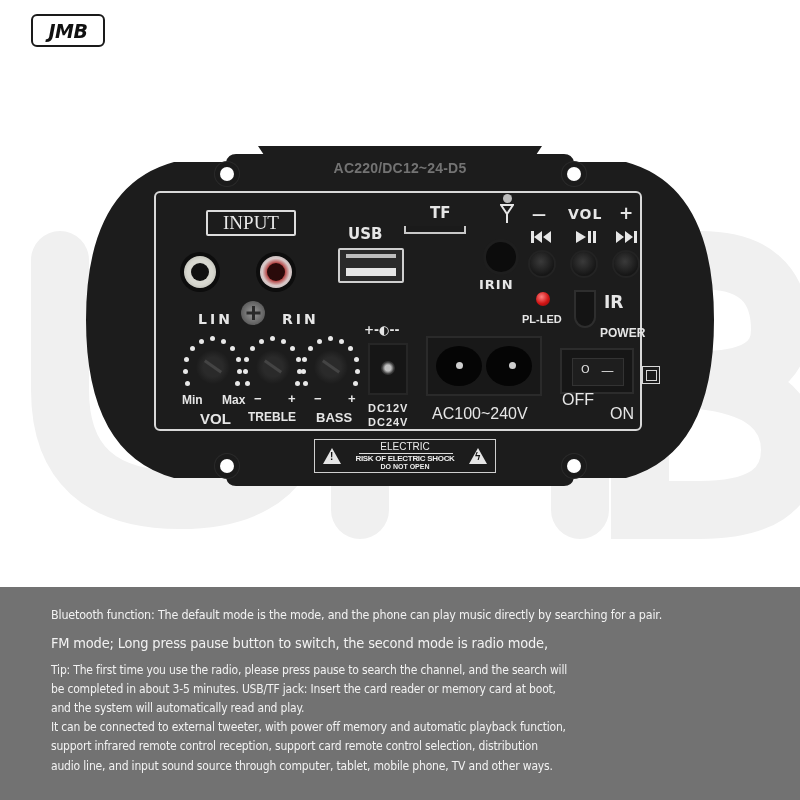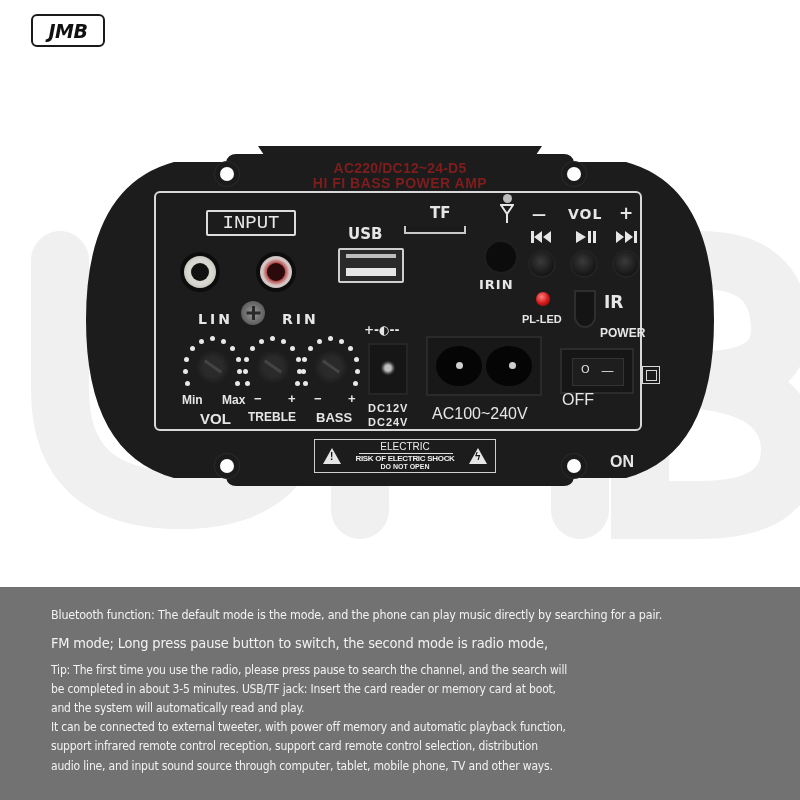--- a/index.html
+++ b/index.html
@@ -14,29 +14,29 @@
   
   .watermark { position: absolute; left: 0; top: 220px; width: 800px; height: 320px; pointer-events: none; }
 
   
   .panel { position: absolute; left: 86px; top: 146px; width: 628px; height: 348px; }
   .panel-plate { position: absolute; left: 0; top: 0; width: 628px; height: 348px; }
   .mount-hole { position: absolute; width: 14px; height: 14px; border-radius: 50%; background: #ffffff; box-shadow: 0 0 0 5px #1b1b1b, 0 0 0 6px #2a2a2a; }
 
   .inner-frame { position: absolute; left: 68px; top: 45px; width: 488px; height: 240px; border: 2px solid #d8d8d8; border-radius: 6px; }
 
-  .title-line1, .title-line2 { position: absolute; left: 0; width: 628px; text-align: center; color: #7f1d1d; font-weight: bold; font-family: "Liberation Sans", sans-serif; }
+  .title-line1, .title-line2 { position: absolute; left: 0; width: 628px; text-align: center; color: #737373; font-weight: bold; font-family: "Liberation Sans", sans-serif; }
   .title-line1 { top: 14px; font-size: 14px; letter-spacing: 0.2px; }
   .title-line2 { top: 29px; font-size: 14px; letter-spacing: 0.5px; }
 
   .lbl { position: absolute; color: #e6e6e6; font-weight: bold; font-family: "DejaVu Sans", sans-serif; white-space: nowrap; }
   .lbl-cond { font-family: "Liberation Sans Narrow", "Liberation Sans", sans-serif; }
 
   .input-box { position: absolute; left: 120px; top: 64px; width: 90px; height: 26px; border: 2px solid #dcdcdc; border-radius: 2px; }
-  .input-box span { display:block; text-align:center; line-height: 22px; font-size: 19px; color:#e8e8e8; font-weight: normal; font-family: Liberation Mono, monospace; }
+  .input-box span { display:block; text-align:center; line-height: 22px; font-size: 19px; color:#e8e8e8; font-weight: normal; font-family: Liberation Serif, serif; }
 
   .rca { position: absolute; width: 40px; height: 40px; border-radius: 50%; background: #0d0d0d; }
   .rca .ring { position: absolute; left: 4px; top: 4px; width: 32px; height: 32px; border-radius: 50%; }
   .rca .hole { position: absolute; left: 11px; top: 11px; width: 18px; height: 18px; border-radius: 50%; background: #111; }
   .rca-white .ring { background: radial-gradient(circle, #d8d8d0 55%, #a9a9a0 100%); }
   .rca-red .ring { background: radial-gradient(circle, #b54545 40%, #d9c9c9 60%, #a7a7a7 100%); }
   .rca-red .hole { background: #2a0a0a; }
 
   .screw { position: absolute; width: 24px; height: 24px; border-radius: 50%; background: radial-gradient(circle, #8a8a8a 20%, #5d5d5d 70%, #3a3a3a 100%); }
   .screw::before, .screw::after { content:""; position:absolute; left: 11px; top: 5px; width: 3px; height: 14px; background:#2a2a2a; }
@@ -106,21 +106,20 @@
     <path d="M150 8 L478 8 Q486 8 488 16 L540 16 Q628 40 628 174 Q628 308 540 332 L488 332 Q486 340 478 340 L150 340 Q142 340 140 332 L88 332 Q0 308 0 174 Q0 40 88 16 L140 16 Q142 8 150 8 Z" fill="#1c1c1c"></path>
     <path d="M150 0 L172 0 L180 12 L448 12 L456 0 L478 0 Z" fill="#1c1c1c"></path>
   </svg>
 
   <div class="mount-hole" style="left:134px;top:21px;"></div>
   <div class="mount-hole" style="left:481px;top:21px;"></div>
   <div class="mount-hole" style="left:134px;top:313px;"></div>
   <div class="mount-hole" style="left:481px;top:313px;"></div>
 
   <div class="title-line1">AC220/DC12~24-D5</div>
-  <div class="title-line2">HI FI BASS POWER AMP</div>
 
   <div class="inner-frame"></div>
 
   <div class="input-box">
     <span>INPUT</span>
   </div>
 
   <div class="rca rca-white" style="left:94px;top:106px;">
     <div class="ring"></div>
       <div class="hole"></div>
@@ -255,21 +254,21 @@
   <div class="lbl lbl-cond" style="left:346px;top:259px;font-size:16px;font-weight:normal;">AC100~240V</div>
 
   <div class="switch-frame">
     <div class="switch-rocker">
       <span style="left:8px;font-size:11px;">O</span>
       <span style="left:28px;">—</span>
     </div>
   </div>
   <div class="dbl-ins"></div>
   <div class="lbl lbl-cond" style="left:476px;top:245px;font-size:16px;font-weight:normal;">OFF</div>
-  <div class="lbl lbl-cond" style="left:524px;top:259px;font-size:16px;font-weight:bold;margin-top:48px;">ON</div>
+  <div class="lbl lbl-cond" style="left:524px;top:259px;font-size:16px;font-weight:normal;">ON</div>
 
   <div class="warning">
     <div class="tri" style="left:8px;">
         <span style="left:-2px;">!</span>
       </div>
     <div class="w1">ELECTRIC</div>
     <div class="rule"></div>
     <div class="w2">RISK OF ELECTRIC SHOCK</div>
     <div class="w3">DO NOT OPEN</div>
     <div class="tri" style="left:154px;">

